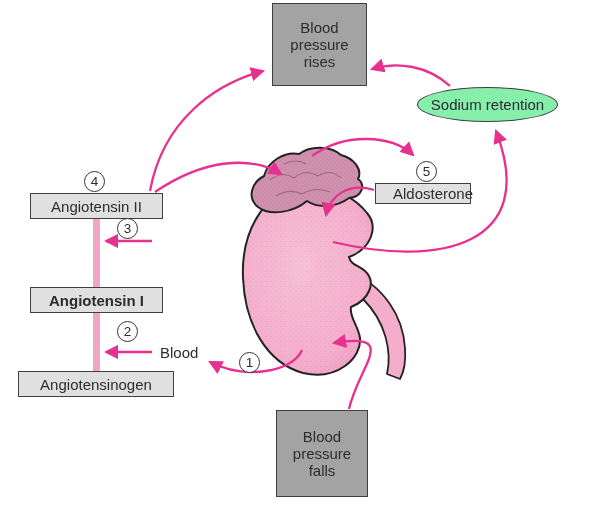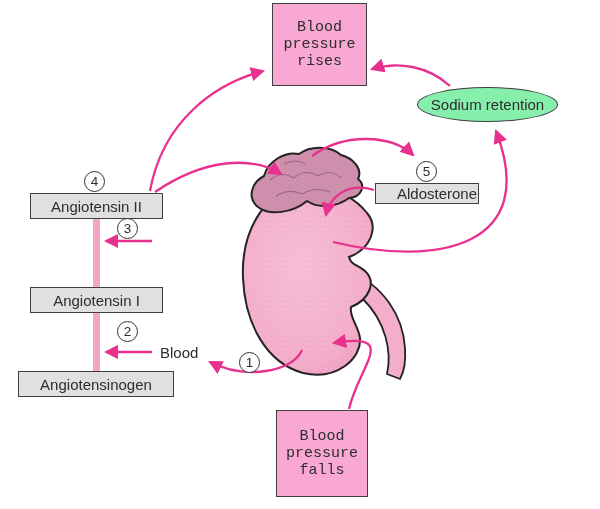--- a/index.html
+++ b/index.html
@@ -11,28 +11,28 @@
   svg.artwork { position:absolute; left:0; top:0; z-index:1; }
   .connector {
     position:absolute; left:93px; top:218px; width:7px; height:155px;
     background:#f2a5c5; z-index:0;
   }
   .node {
     position:absolute; display:flex; align-items:center; justify-content:center;
     text-align:center; border:1.4px solid #3f3f3f; font-size:15px; line-height:17px;
     z-index:2; color:#2d2d2d;
   }
-  .pinkbox { background:#f9a8d4;font-family:Liberation Mono, monospace; }
+  .pinkbox { background:#a3a3a3; }
   .graybox { background:#e0e0e0; }
   .ellipse { background:#86efac; border-radius:50%; border-width:1.2px; }
   .bp-rises  { left:272px; top:3px;   width:95px;  height:83px; padding:0 10px; }
   .na-ret    { left:417px; top:87px;  width:141px; height:35px; }
-  .aldo      { left:375px; top:183px; width:104px; height:21px;padding-left:20px; }
+  .aldo      { left:375px; top:183px; width:96px; height:21px;padding-left:20px; }
   .ang2      { left:30px;  top:193px; width:133px; height:26px; }
-  .ang1      { left:30px;  top:287px; width:133px; height:26px; }
+  .ang1      { left:30px;  top:287px; width:133px; height:26px;font-weight:bold; }
   .angogen   { left:18px;  top:371px; width:156px; height:26px; }
   .bp-falls  { left:276px; top:410px; width:92px;  height:87px; padding:4px 8px; }
   .step {
     position:absolute; width:21px; height:21px; border:1.4px solid #333333;
     border-radius:50%; background:#ffffff; font-size:13.5px; line-height:18px;
     display:flex; align-items:center; justify-content:center; z-index:3; color:#2d2d2d;
   }
   .step1 { left:239px; top:352px; }
   .step2 { left:117px; top:321px; }
   .step3 { left:117px; top:218px; }

